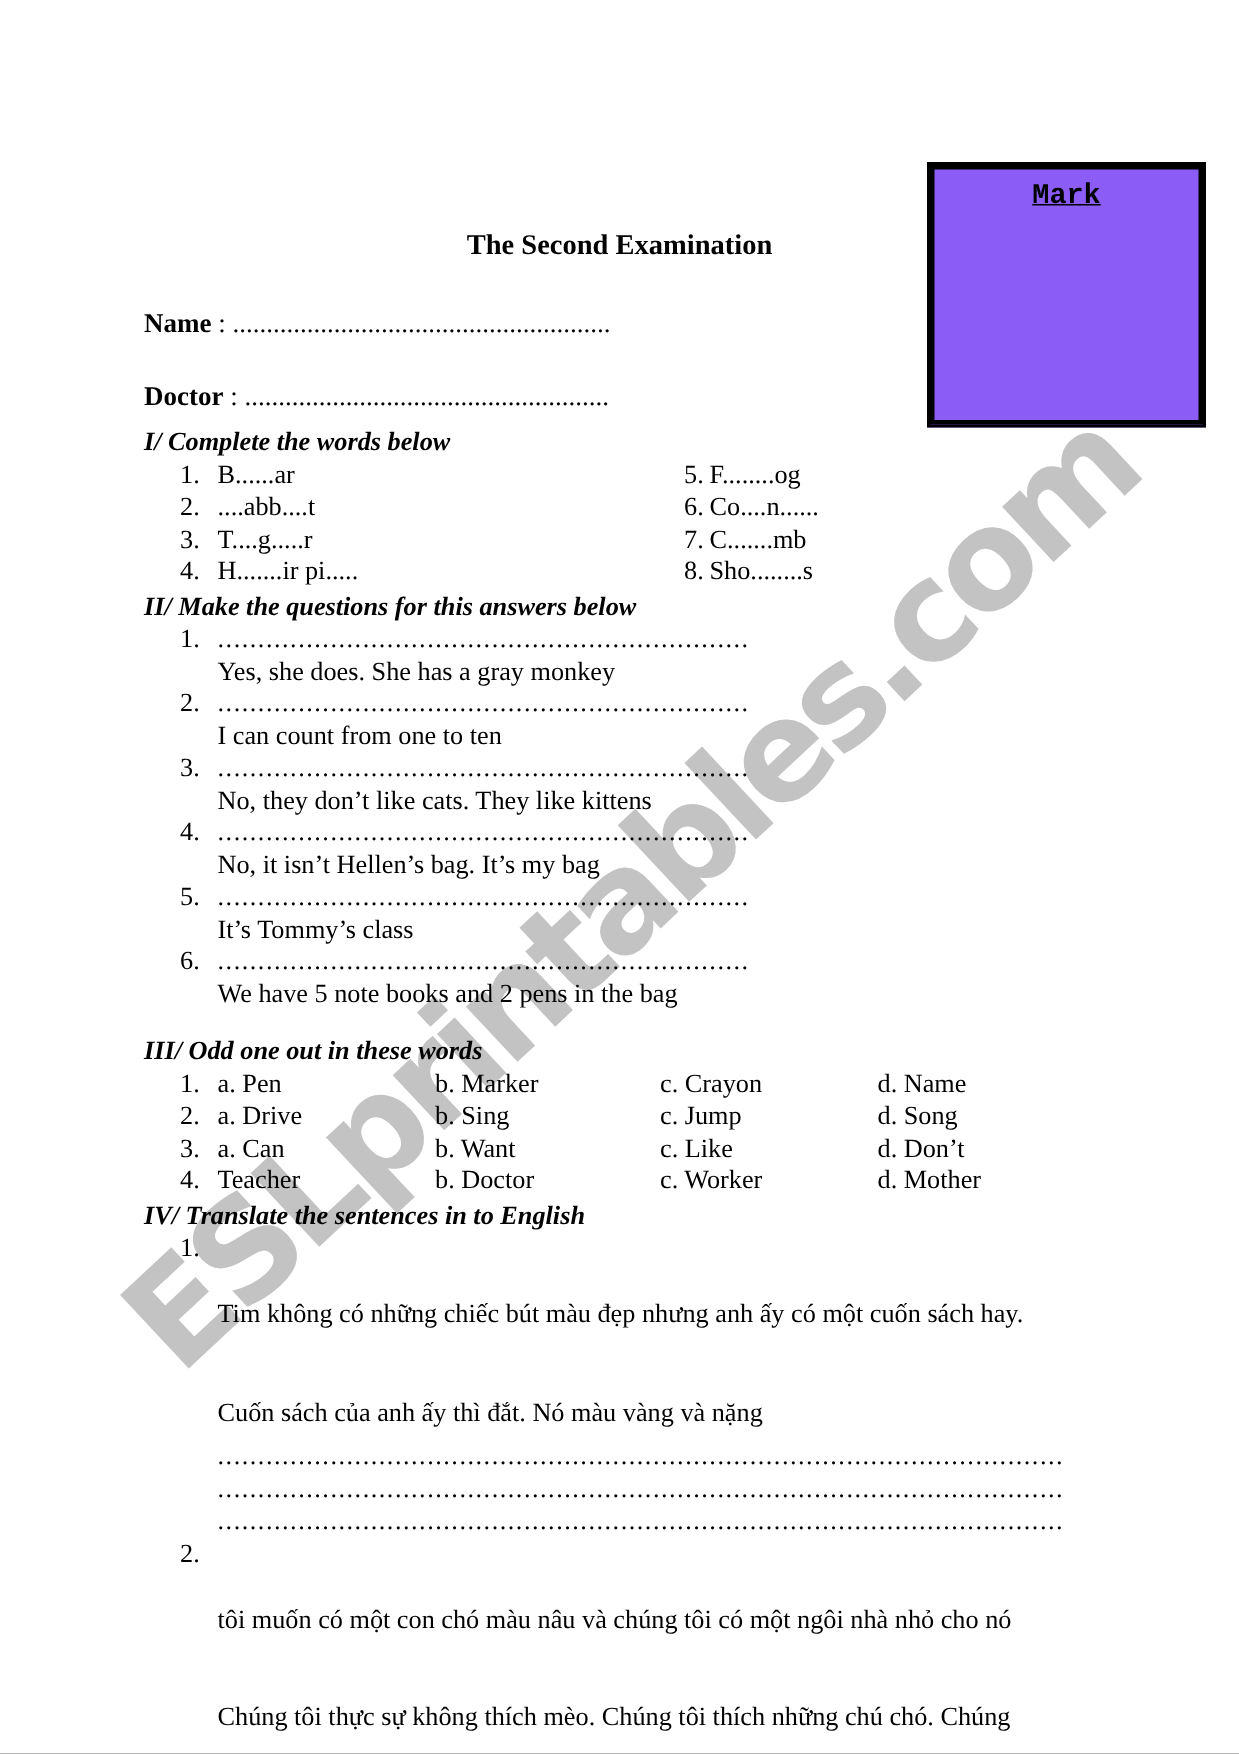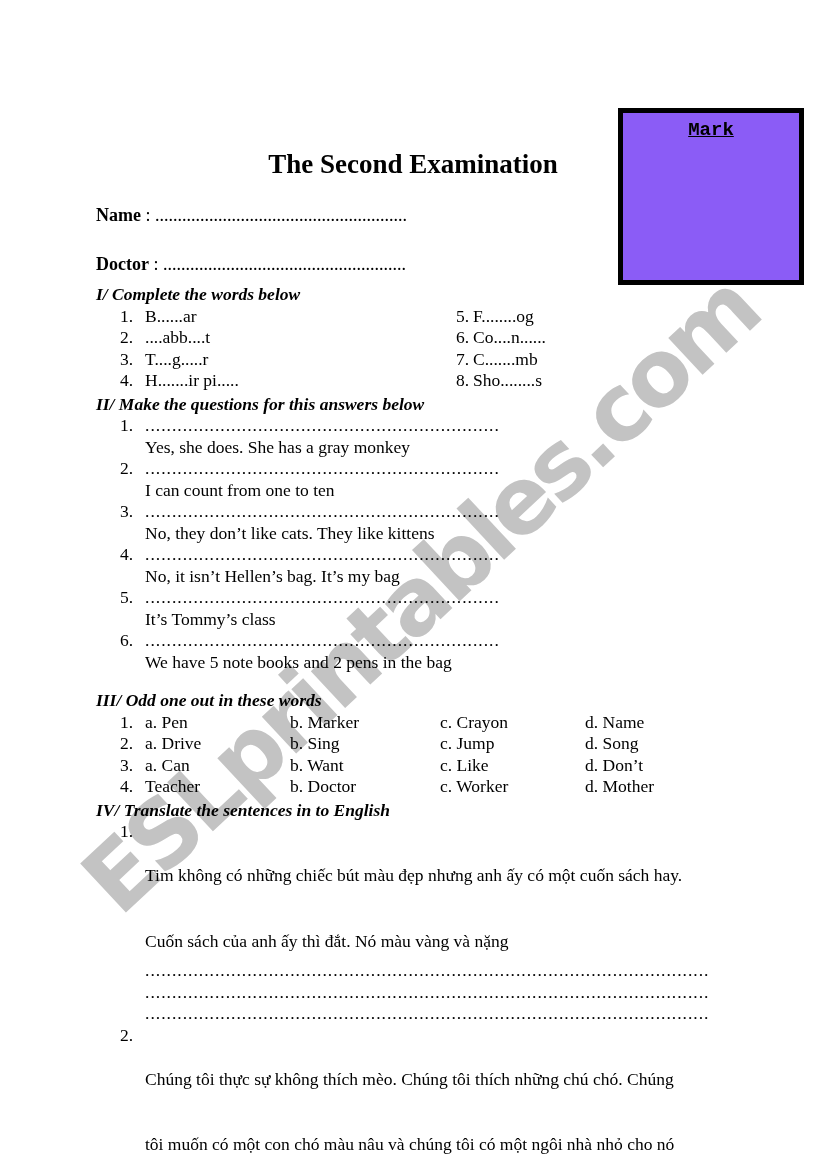--- a/index.html
+++ b/index.html
@@ -29,21 +29,21 @@
   .content{
     position:relative;z-index:1;
     padding:146px 40px 0 96px;
     font-size:17.5px;
     line-height:21.5px;
   }
   .title{
     margin:0 0 0 -96px;
     width:826px;
     text-align:center;
-    font-size:27px;
+    font-size:19px;
     font-weight:bold;
     line-height:36px;
   }
   
   .markbox{
     position:absolute;
     left:618px;top:108px;
     width:186px;height:177px;
     box-sizing:border-box;
     border:2px solid #000;
@@ -228,19 +228,19 @@
           <div class="a-line">......................................................................................................................................................</div>
           <div class="a-line">......................................................................................................................................................</div>
           <div class="a-line">......................................................................................................................................................</div>
         </div>
       </div>
     </div>
 
     <div class="s4-item">
       <span class="num">2.</span>
       <div class="s4-lines">
+        <div class="s4-line">tôi muốn có một con chó màu nâu và chúng tôi có một ngôi nhà nhỏ cho nó</div>
         <div class="s4-line">Chúng tôi thực sự không thích mèo. Chúng tôi thích những chú chó. Chúng</div>
-        <div class="s4-line">tôi muốn có một con chó màu nâu và chúng tôi có một ngôi nhà nhỏ cho nó</div>
       </div>
     </div>
 
   </div>
 </div>
 
 </body></html>

